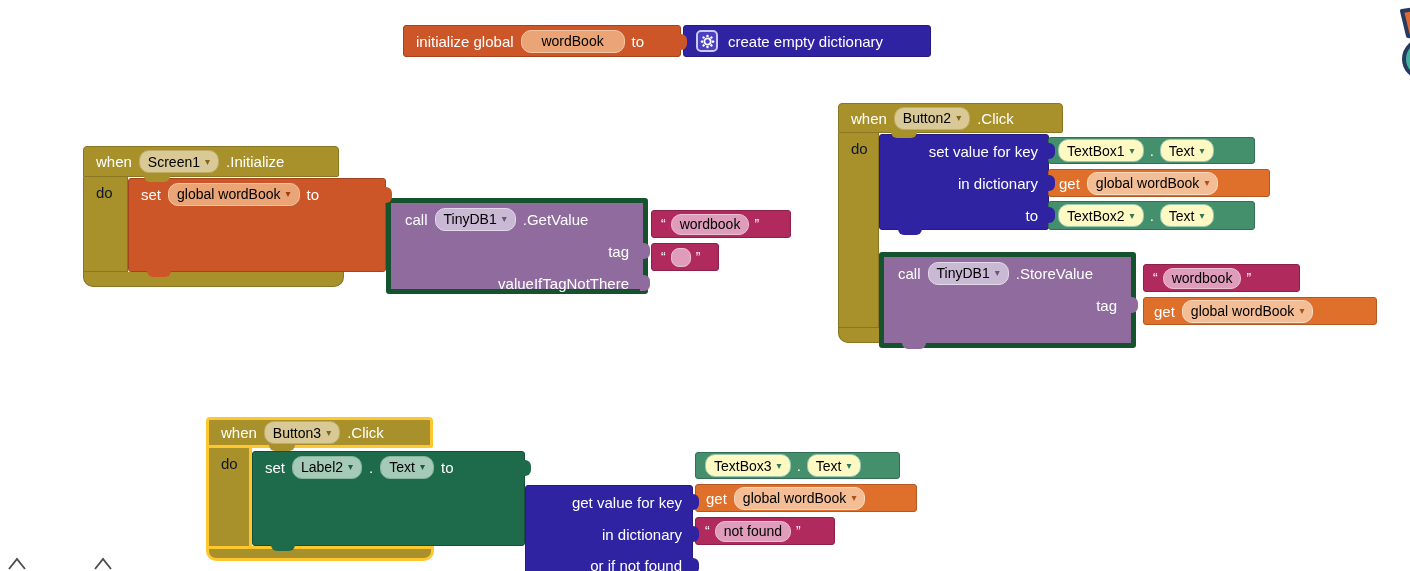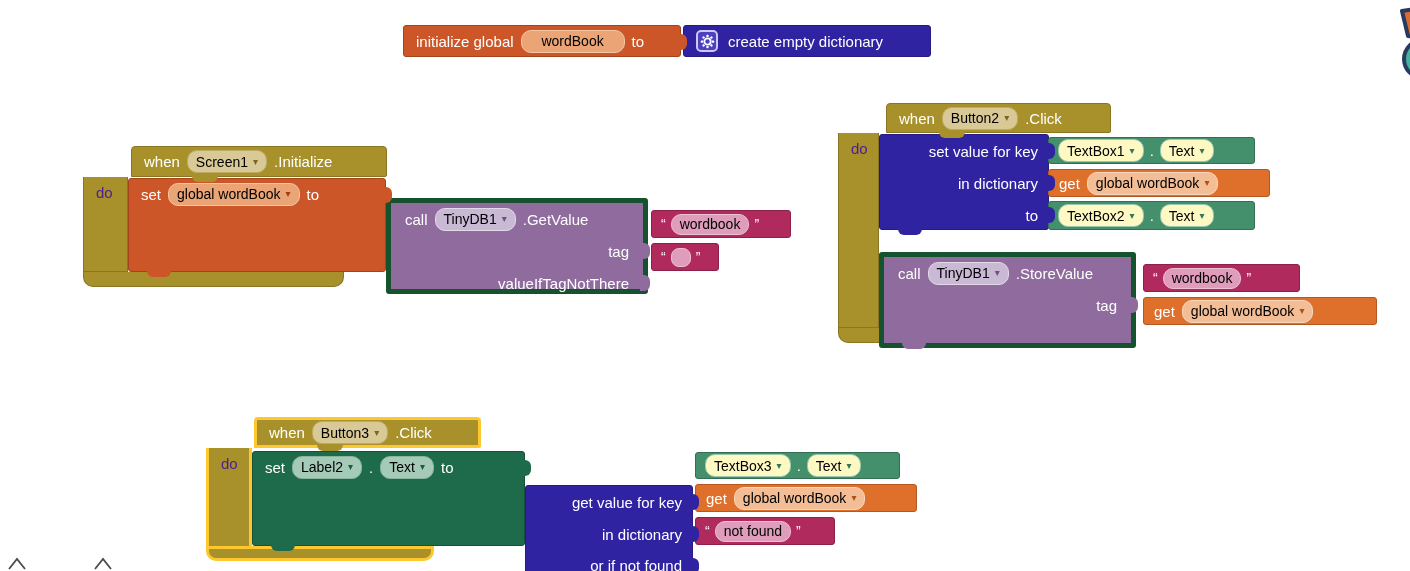--- a/index.html
+++ b/index.html
@@ -12,27 +12,27 @@
   .blk{border-radius:3px;color:#fff;font-size:15px;}
   .inline{display:flex;align-items:center;gap:7px;padding:0 12px;}
   .rows{padding:0;}
   .row{position:relative;height:32px;display:flex;align-items:center;justify-content:flex-end;gap:7px;padding:0 14px;}
   .row.head{justify-content:flex-start;}
   .toprow{display:flex;align-items:center;gap:7px;padding:0 12px;height:30px;}
   .lbl{white-space:nowrap;}
   .field{display:inline-flex;align-items:center;justify-content:center;gap:5px;height:21px;border-radius:10px;padding:0 8px;color:#000;font-size:14px;white-space:nowrap;line-height:1;}
   .arr{font-size:10px;line-height:1;}
   .q{font-size:14px;}
-  .dolbl{position:absolute;top:7px;left:12px;color:#4c1d95;font-size:15px;}
+  .dolbl{position:absolute;top:7px;left:12px;color:#0f172a;font-size:15px;}
   .rplug{position:absolute;right:-7px;width:10px;height:16px;border-radius:0 6px 6px 0;z-index:3;}
   .row .rplug{top:8px;}
   .mid .rplug{top:8px;}
   .btab{position:absolute;left:18px;bottom:-6px;width:24px;height:6px;border-radius:0 0 6px 6px;z-index:2;}
   .htab{position:absolute;left:60px;bottom:-6px;width:26px;height:6px;border-radius:0 0 6px 6px;z-index:4;}
-  .hdr{display:flex;align-items:center;gap:7px;padding:0 12px;border-radius:4px 4px 2px 0;margin-left:48px;}
+  .hdr{display:flex;align-items:center;gap:7px;padding:0 12px;border-radius:4px 4px 2px 0;}
   .lip{border-radius:0 0 10px 10px;}
 
   
   .c-olive{background:#A8912B;border:1px solid #8A7522;}
   .t-olive{background:#A8912B;}
   .c-oset{background:#CD5629;border:1px solid #A4441E;}
   .p-oset{background:#CD5629;}
   .c-oget{background:#DE702C;border:1px solid #B35821;}
   .c-purple{background:#8F6B9E;border:5px solid #14532d;margin-top:20px;}
   .p-purple{background:#8F6B9E;}

